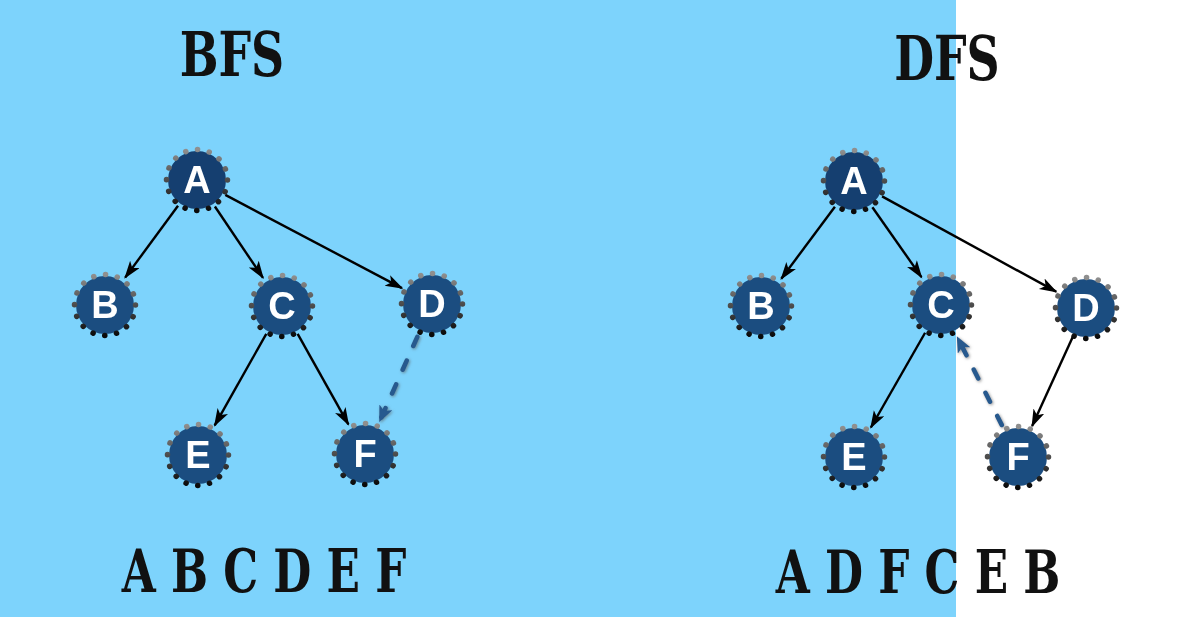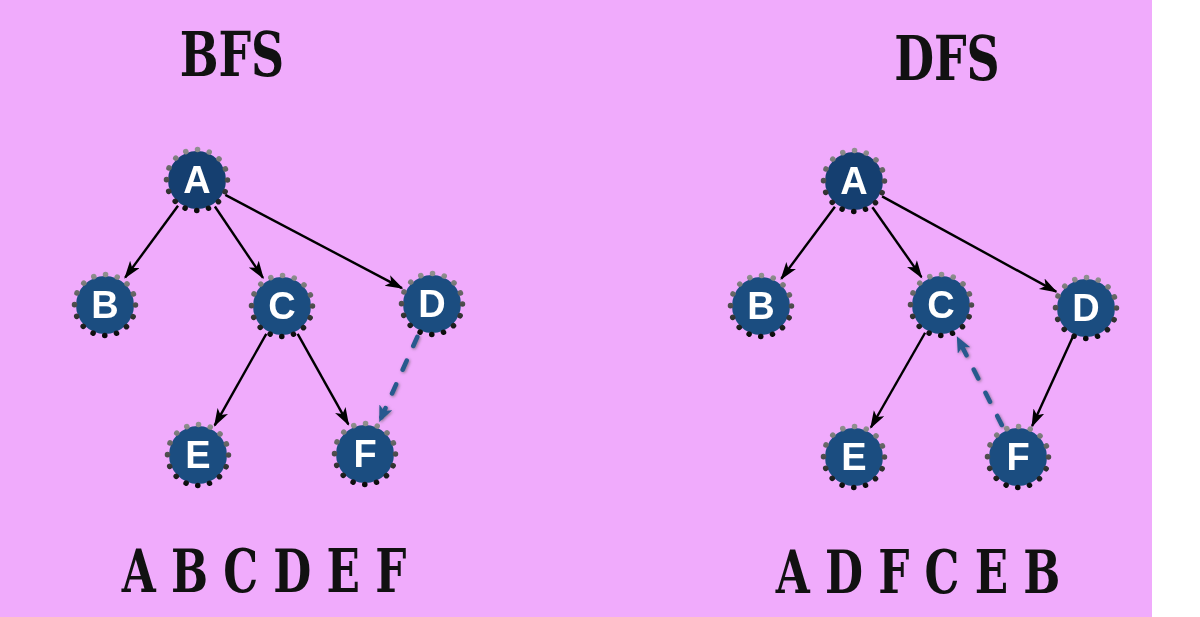--- a/index.html
+++ b/index.html
@@ -1,20 +1,20 @@
 <!DOCTYPE html>
 <html><head>
 <meta charset="utf-8">
 <style>
   html,body{margin:0;padding:0;}
   body{
     width:1200px;height:617px;background:#ffffff;overflow:hidden;
     font-family:"DejaVu Serif", serif;
   }
-  .canvas{position:relative;width:1152px;height:617px;background:#f0abfc;}
+  .canvas{position:relative;width:956px;height:617px;background:#7dd3fc;}
   #graph{position:absolute;left:0;top:0;}
   .panel-title{
     position:absolute;
     font-family:"DejaVu Serif", serif;
     font-weight:700;
     font-size:62px;
     line-height:62px;
     color:#111111;
     white-space:nowrap;
     transform:translateX(-50%) scaleX(0.74);

